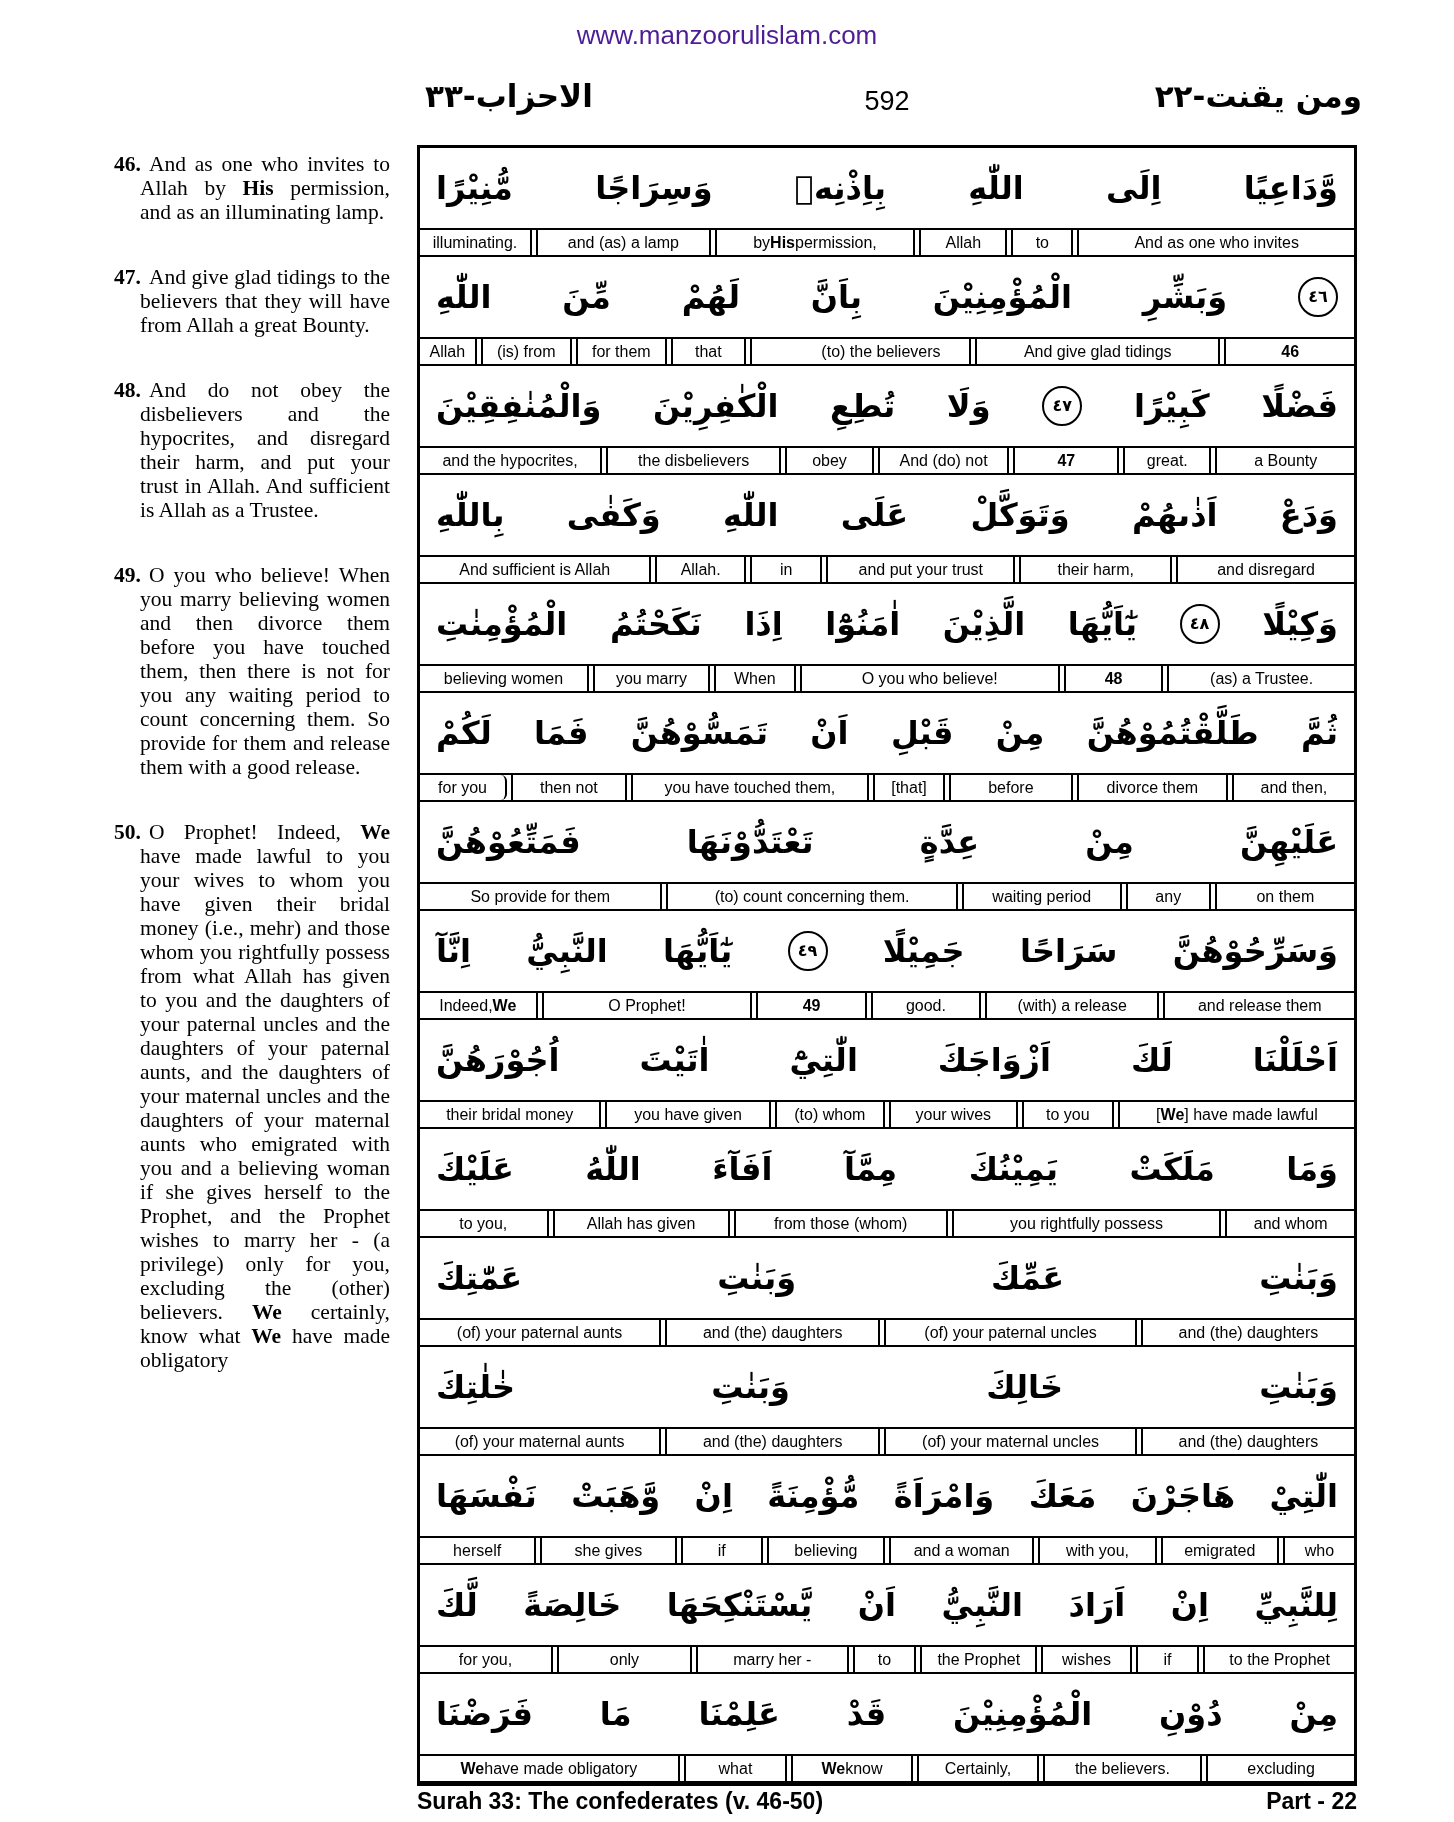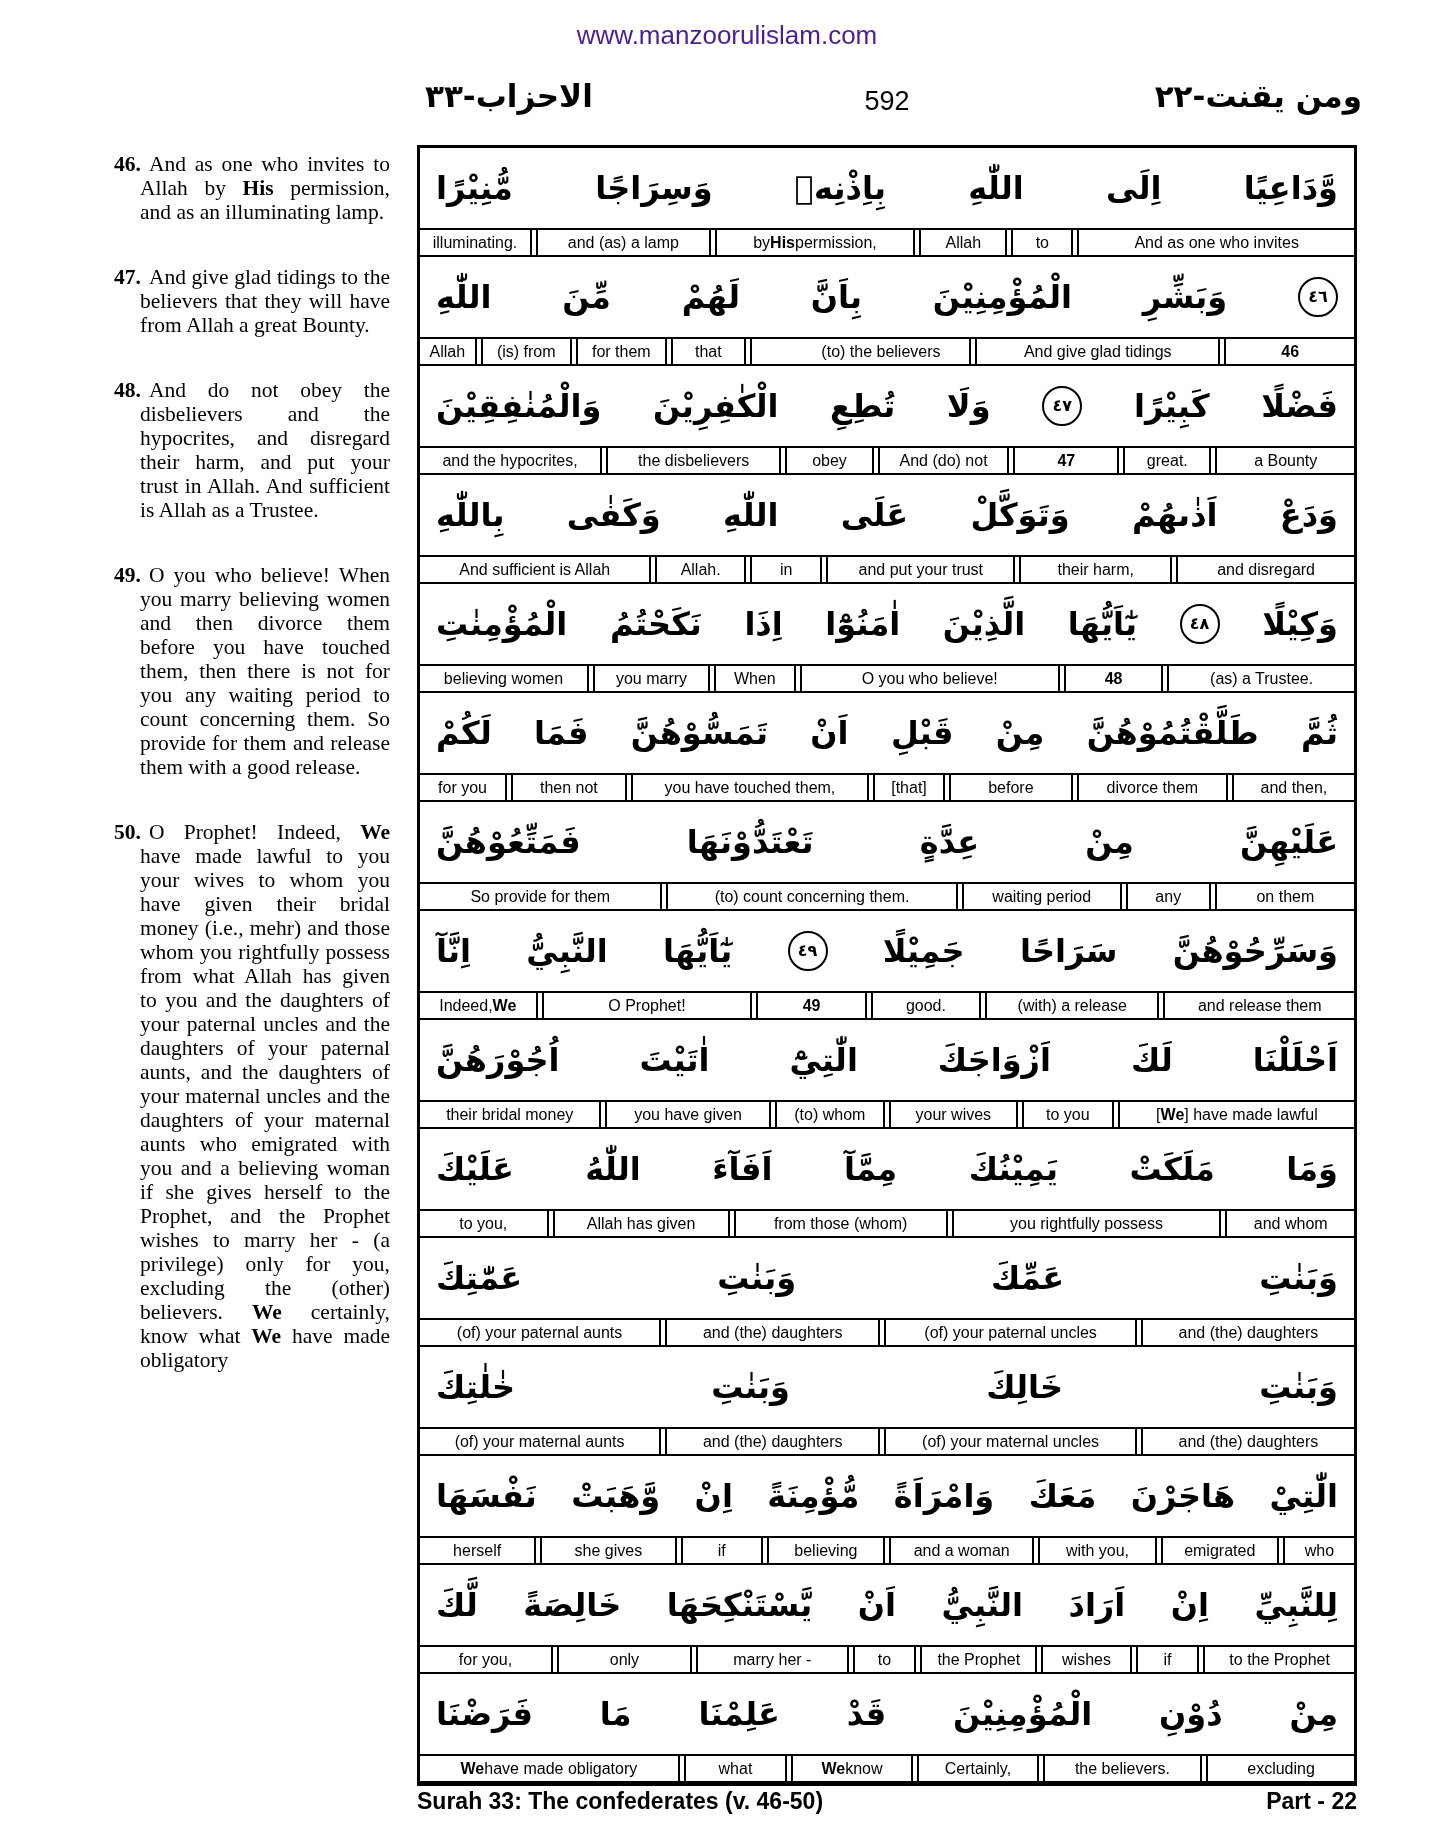--- a/index.html
+++ b/index.html
@@ -177,21 +177,21 @@
       <span class="word">ثُمَّ</span>
       <span class="word">طَلَّقْتُمُوْهُنَّ</span>
       <span class="word">مِنْ</span>
       <span class="word">قَبْلِ</span>
       <span class="word">اَنْ</span>
       <span class="word">تَمَسُّوْهُنَّ</span>
       <span class="word">فَمَا</span>
       <span class="word">لَكُمْ</span>
     </div>
     <div class="trans-row">
-      <div class="cell" style="flex: 9 1 0px;">for you</div>
+      <div class="cell" style="flex: 9 1 0px; border-radius: 6px;">for you</div>
       <div class="cell" style="flex: 12 1 0px;">then not</div>
       <div class="cell" style="flex: 26 1 0px;">you have touched them,</div>
       <div class="cell" style="flex: 7 1 0px;">[that]</div>
       <div class="cell" style="flex: 13 1 0px;">before</div>
       <div class="cell" style="flex: 16 1 0px;">divorce them</div>
       <div class="cell" style="flex: 13 1 0px;">and then,</div>
     </div>
     <div class="arabic-line" dir="rtl">
       <span class="word">عَلَيْهِنَّ</span>
       <span class="word">مِنْ</span>

